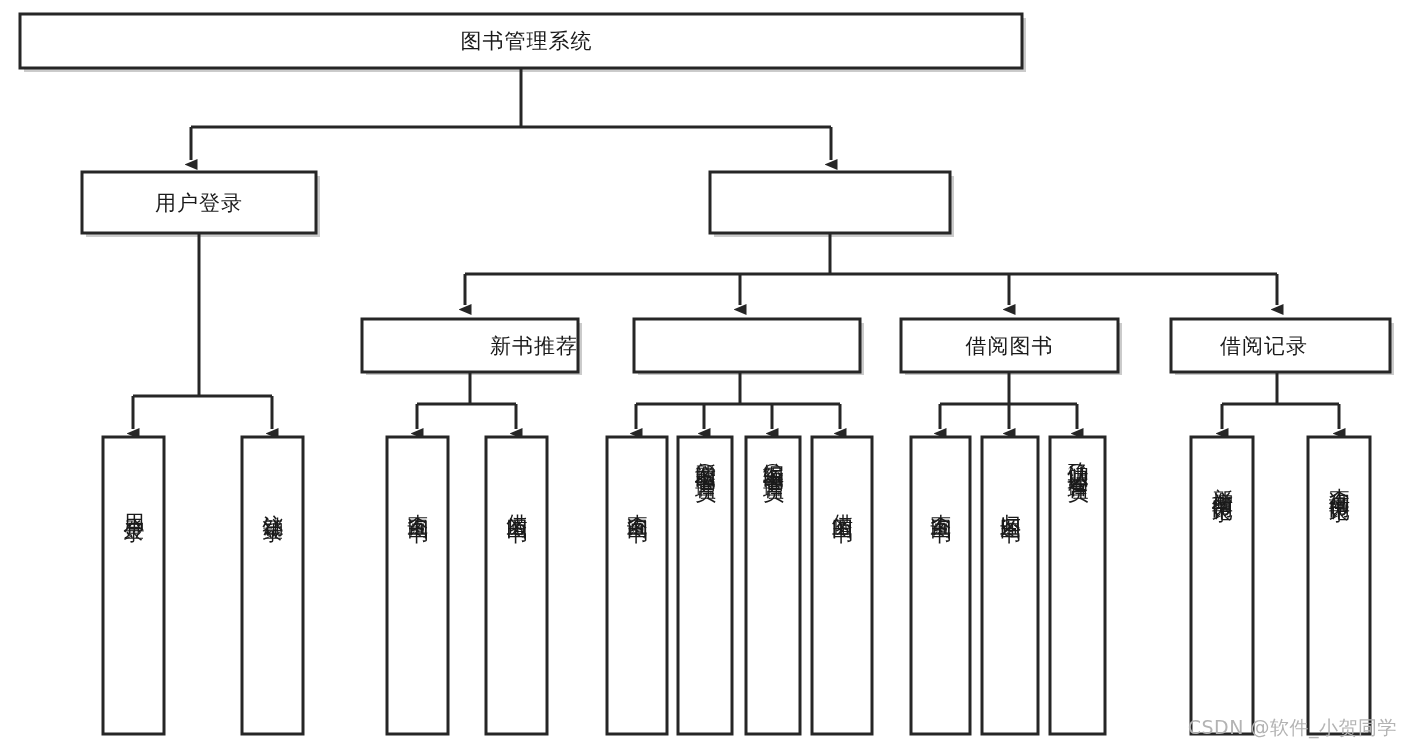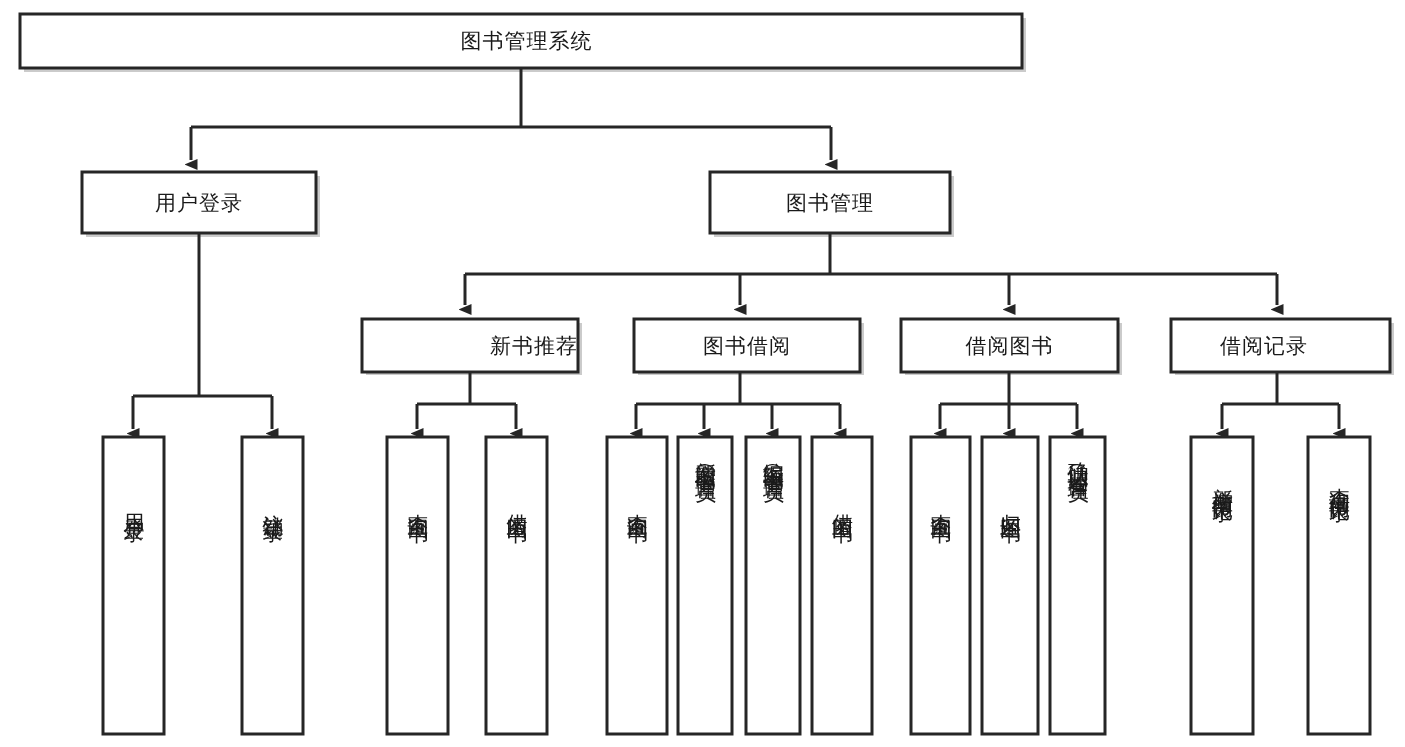--- a/index.html
+++ b/index.html
@@ -173,31 +173,25 @@
   </svg>
 
   <div class="hlabel-wrap" style="left:20px; top:14px; width:1013px; height:54px;">
     <span class="hlabel-text">图书管理系统</span>
   </div>
 
   <div class="hlabel-wrap" style="left:82px; top:172px; width:234px; height:61px;">
     <span class="hlabel-text">用户登录</span>
   </div>
 
-  <div class="hlabel-wrap" style="left:710px; top:172px; width:240px; height:61px;">
-    <span class="hlabel-text">图书管理</span>
-  </div>
 
   <div class="hlabel-wrap" style="left:362px; top:319px; width:216px; height:53px;justify-content:flex-end;">
     <span class="hlabel-text">新书推荐</span>
   </div>
 
-  <div class="hlabel-wrap" style="left:634px; top:319px; width:226px; height:53px;">
-    <span class="hlabel-text">图书借阅</span>
-  </div>
 
   <div class="hlabel-wrap" style="left:901px; top:319px; width:217px; height:53px;">
     <span class="hlabel-text">借阅图书</span>
   </div>
 
   <div class="hlabel-wrap" style="left:1171px; top:319px; width:186px; height:53px;">
     <span class="hlabel-text">借阅记录</span>
   </div>
 
   <div class="vlabel-wrap" style="left:103px; top:437px; width:61px; height:297px; padding-top:60px;">
@@ -245,14 +239,15 @@
   </div>
 
   <div class="vlabel-wrap" style="left:1191px; top:437px; width:62px; height:297px; padding-top:34px;">
     <span class="vlabel-text">新增借阅记录</span>
   </div>
 
   <div class="vlabel-wrap" style="left:1308px; top:437px; width:62px; height:297px; padding-top:34px;">
     <span class="vlabel-text">查询借阅记录</span>
   </div>
 
+  <div id="watermark">CSDN @软件_小贺同学</div>
 
 </div>
 
 </body></html>

